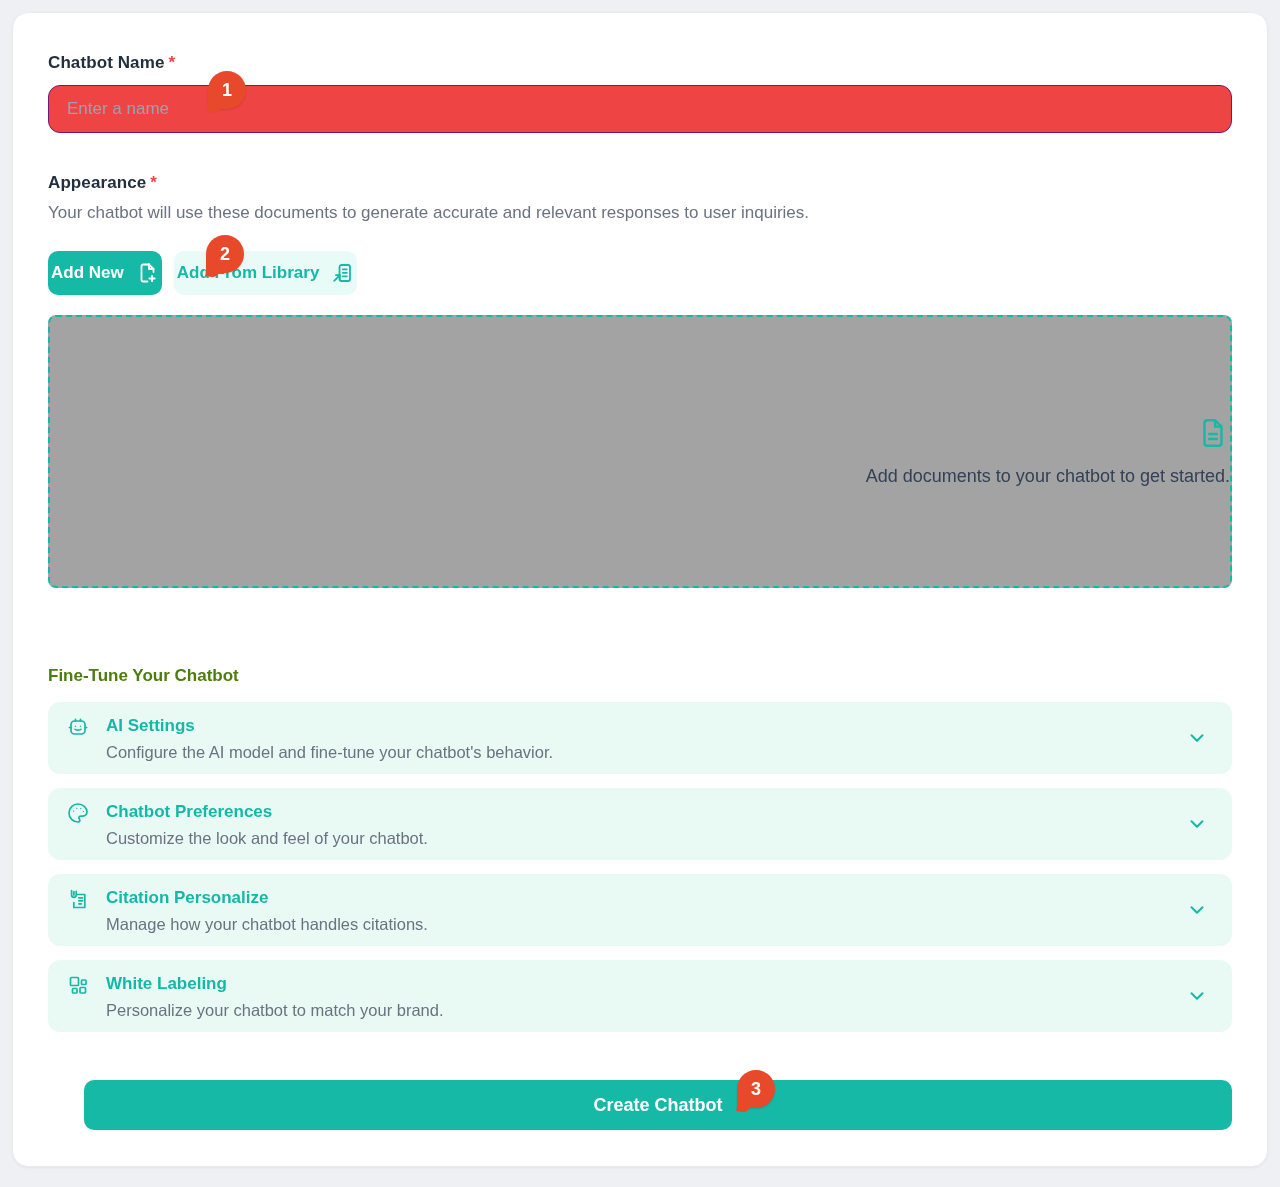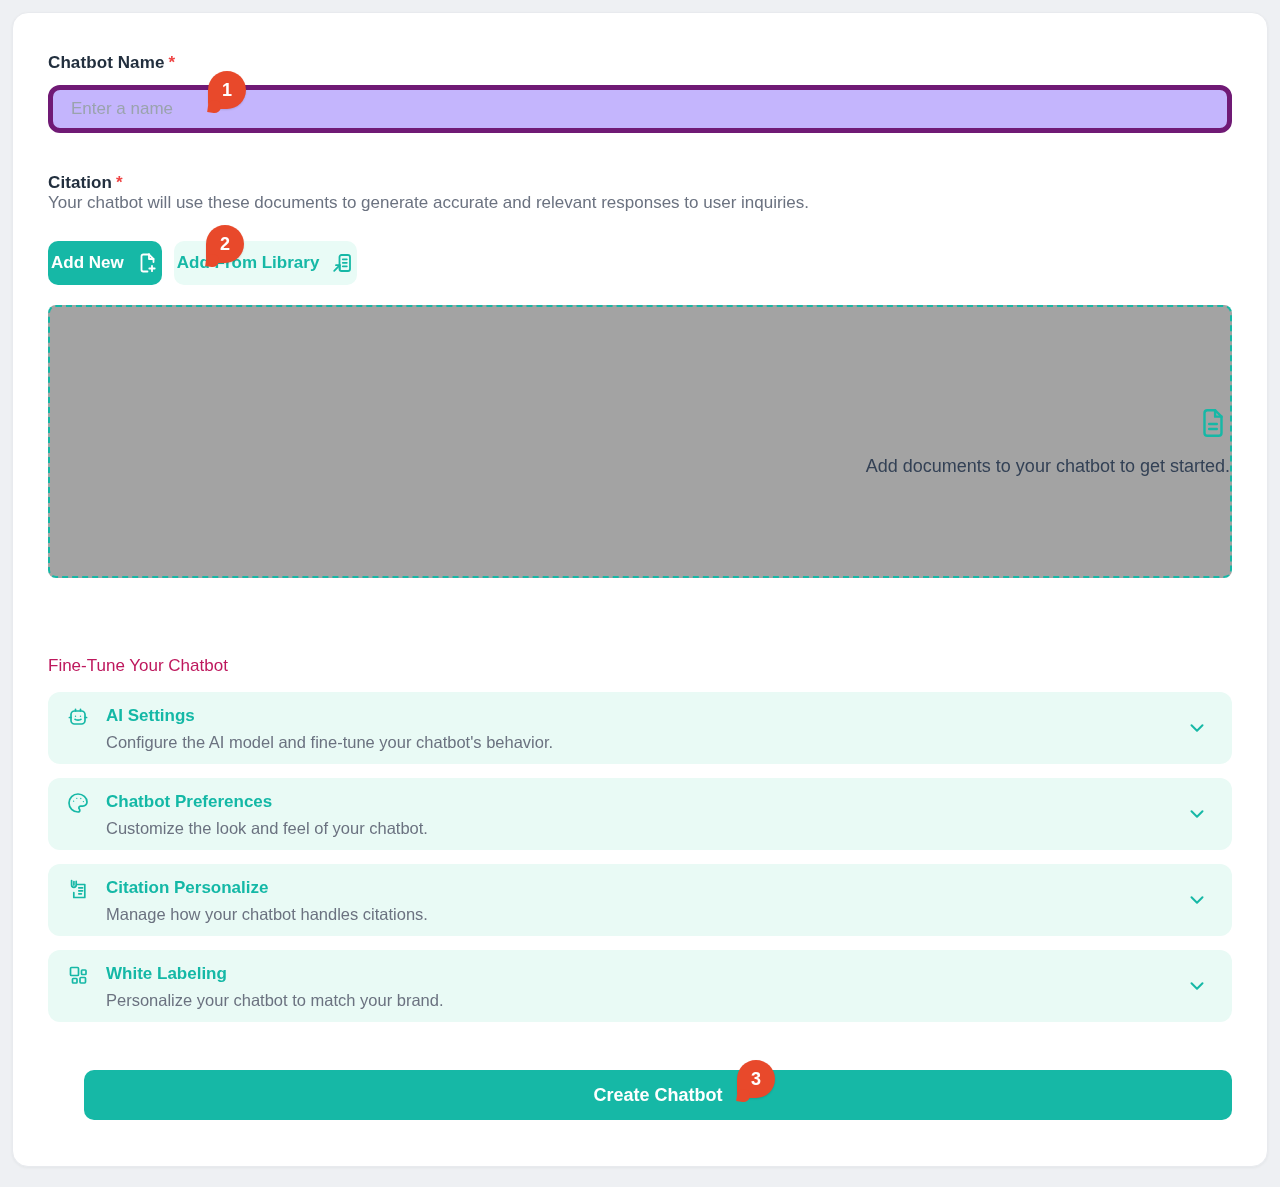--- a/index.html
+++ b/index.html
@@ -22,25 +22,25 @@
 
   .field-label {
     font-size: 17px; font-weight: 700; color: #222f3e;
     letter-spacing: .1px;
   }
   .req { color: #ef4444; font-weight: 700; margin-left: 4px; }
 
   .input-wrap { position: relative; margin-top: 12px; }
   .text-input {
     width: 100%; height: 48px;
-    border: 5px solid #701a75; border-radius: 12px;
+    border: 1px solid #701a75; border-radius: 12px;
     font-size: 17px; color: #222f3e;
     padding: 16px 18px;
     font-family: "Liberation Sans", "DejaVu Sans", sans-serif;
-    outline: none; background: #c4b5fd;
+    outline: none; background: #ef4444;
   }
   .text-input::placeholder { color: #9aa3ad; }
 
   
   .badge {
     position: absolute; z-index: 5;
     width: 38px; height: 38px;
     background: #e8492b;
     border-radius: 50% 50% 50% 6px;
     color: #fff; font-size: 18px; font-weight: 700;
@@ -51,21 +51,21 @@
     content: ""; position: absolute;
     left: 0px; bottom: -4px;
     width: 13px; height: 13px;
     background: #e8492b;
     border-radius: 55% 55% 55% 0;
     transform: rotate(8deg);
     z-index: -1;
   }
 
   .docs-section { margin-top: 40px; }
-  .docs-desc { font-size: 17px; color: #6b7280; }
+  .docs-desc { margin-top: 10px; font-size: 17px; color: #6b7280; }
 
   .btn-row { margin-top: 28px; display: flex; align-items: center; gap: 12px; }
   .add-new-wrap { position: relative; }
   .btn {
     display: inline-flex; align-items: center; gap: 11px;
     height: 44px; padding: 0 3px;
     border: none; border-radius: 10px;
     font-size: 17px; font-weight: 700;
     font-family: "Liberation Sans", "DejaVu Sans", sans-serif;
     cursor: pointer;
@@ -78,21 +78,21 @@
     height: 273px;
     border: 2px dashed #16b8a6;
     border-radius: 8px;
     display: flex; flex-direction: column;
     align-items: flex-end; justify-content: center;
     gap: 16px;
     background: #a3a3a3;
   }
   .dropzone-text { font-size: 18px; color: #334155; }
 
-  .finetune-heading { margin-top: 78px; font-size: 17px; font-weight: 400; color: #be185d; }
+  .finetune-heading { margin-top: 78px; font-size: 17px; font-weight: 700; color: #4d7c0f; }
 
   .accordion-list { margin-top: 16px; display: flex; flex-direction: column; gap: 14px; }
   .accordion {
     position: relative;
     background: #e9faf5;
     border-radius: 12px;
     min-height: 72px;
     padding: 12px 60px 12px 18px;
     display: flex; align-items: flex-start; gap: 16px;
     cursor: pointer;
@@ -126,21 +126,21 @@
 
 <div class="card">
 
   <div class="field-label"><span>Chatbot Name</span><span class="req">*</span></div>
   <div class="input-wrap">
     <input class="text-input" type="text" placeholder="Enter a name" style="">
     <div class="badge badge-1">1</div>
   </div>
 
   <div class="docs-section">
-    <div class="field-label"><span>Citation</span><span class="req">*</span></div>
+    <div class="field-label"><span>Appearance</span><span class="req">*</span></div>
     <div class="docs-desc">Your chatbot will use these documents to generate accurate and relevant responses to user inquiries.</div>
 
     <div class="btn-row">
       <div class="add-new-wrap">
         <button class="btn btn-primary">
           <span>Add New</span>
           <span class="btn-icon">
             <svg width="24" height="24" viewBox="0 0 24 24" fill="none" stroke="#ffffff" stroke-width="1.8" stroke-linecap="round" stroke-linejoin="round">
               <path d="M14 3.5H8.2A1.7 1.7 0 0 0 6.5 5.2v13.6A1.7 1.7 0 0 0 8.2 20.5H12.5"></path>
               <path d="M14 3.5l4.5 4.5v3"></path>

